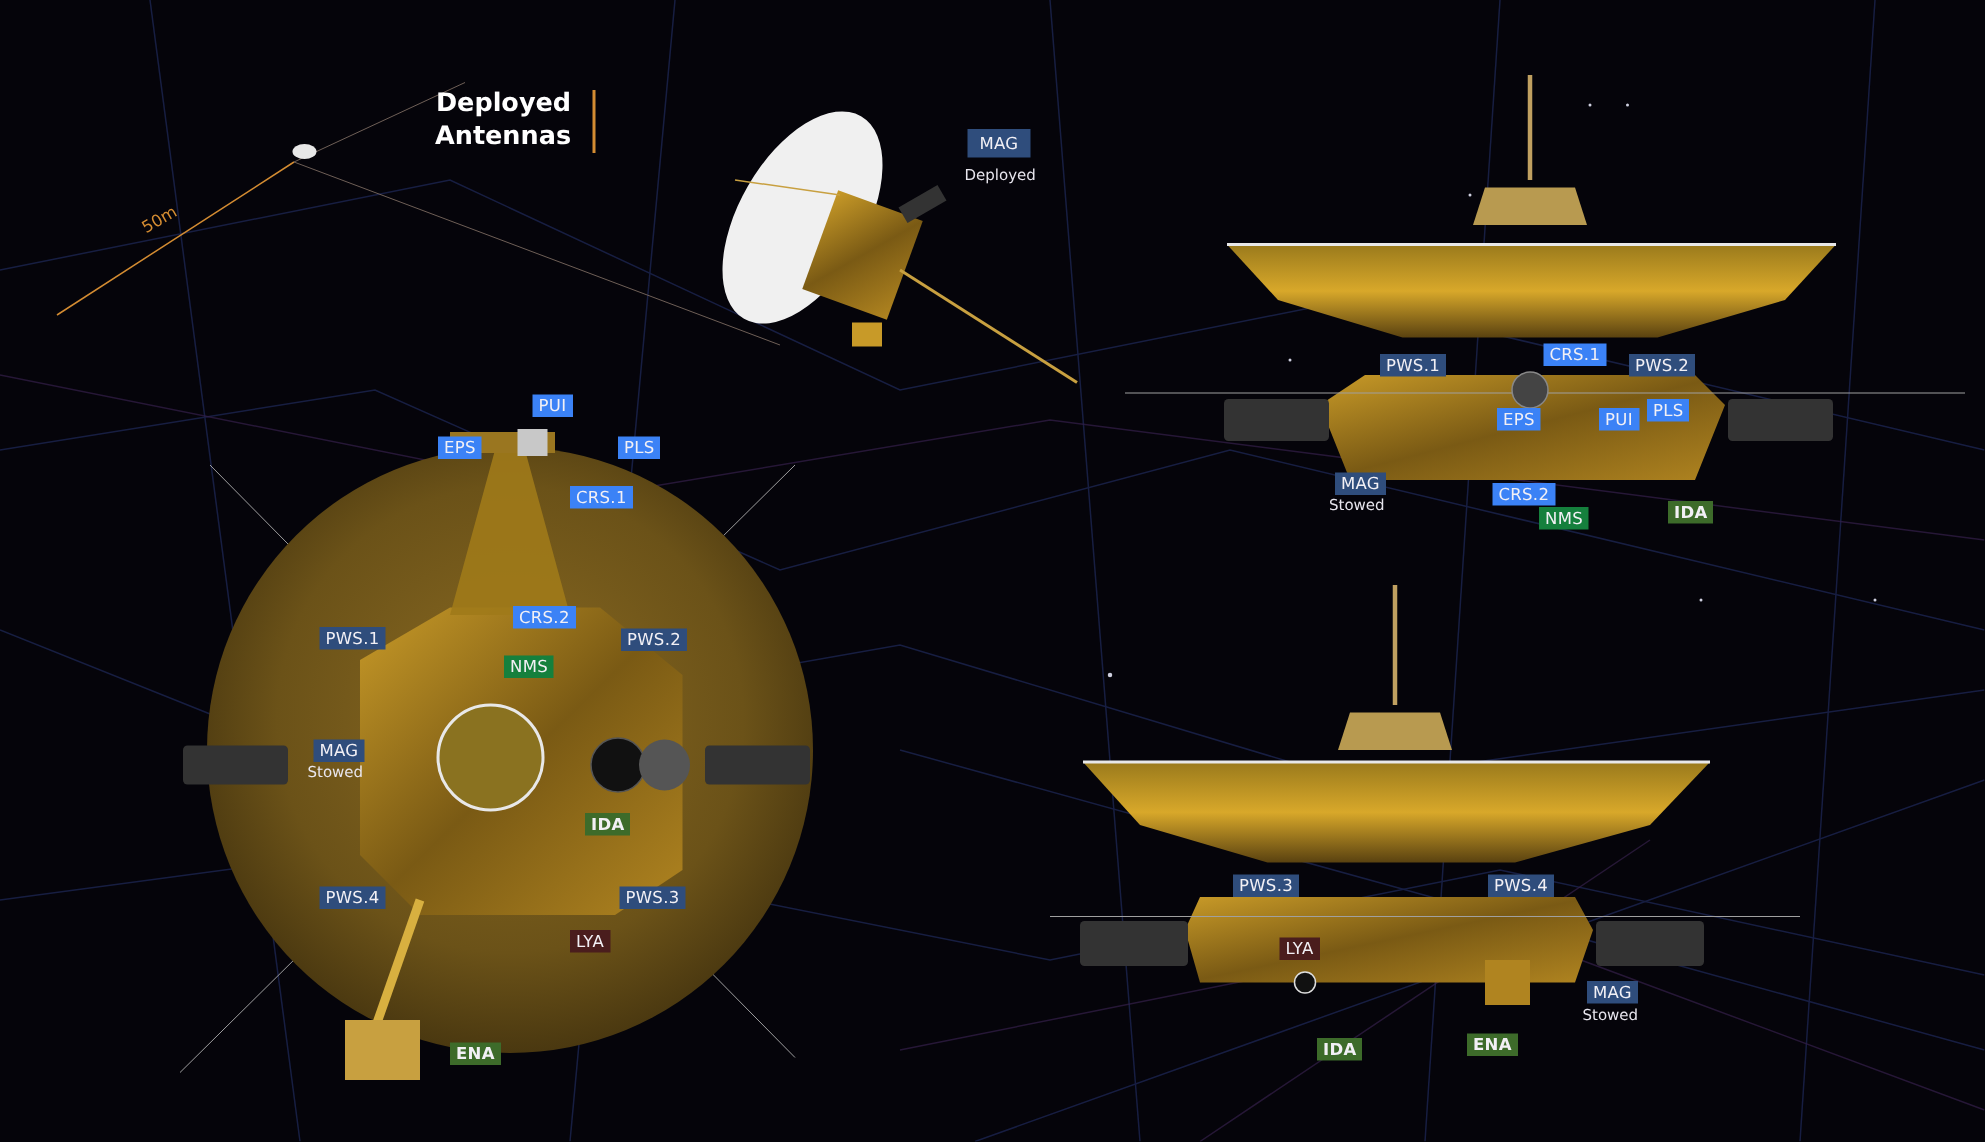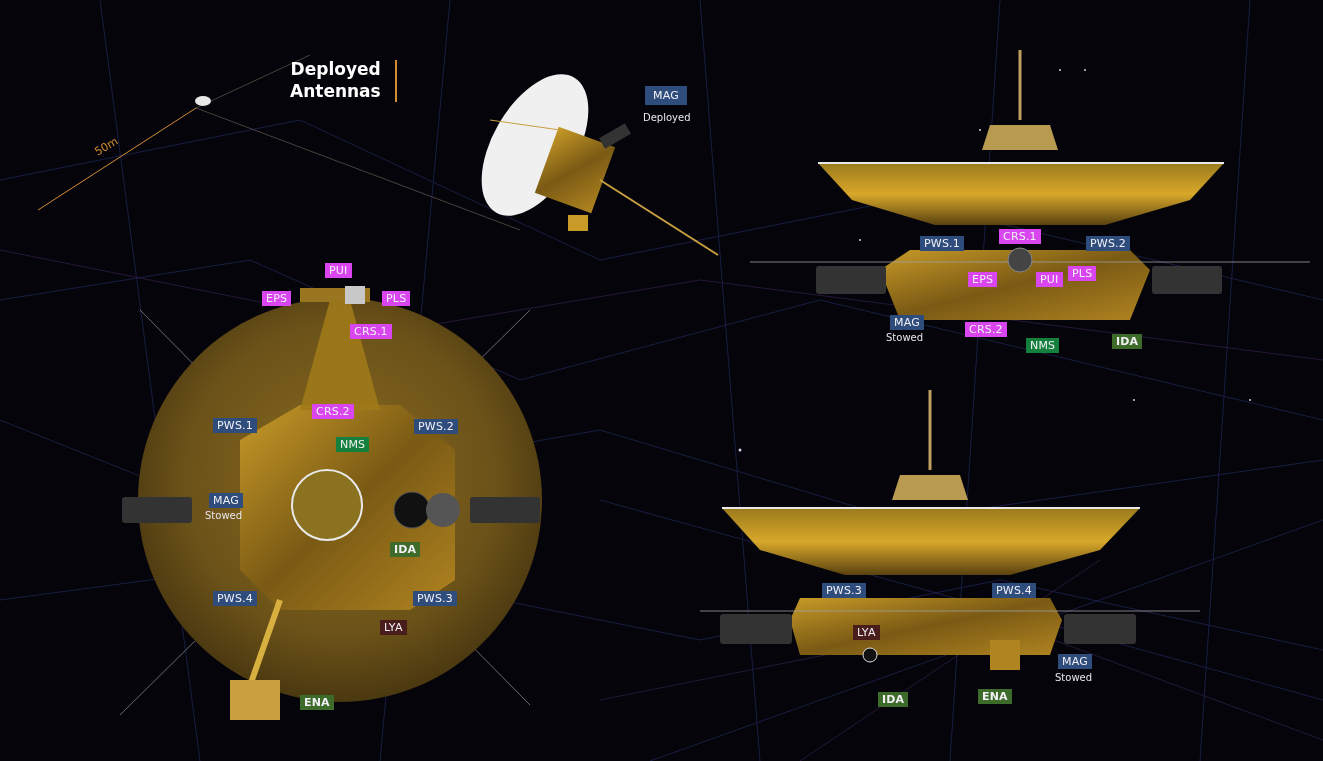--- a/index.html
+++ b/index.html
@@ -8,21 +8,21 @@
     background:#05040a;
     font-family:"DejaVu Sans", sans-serif;
   }
   .stage { position:absolute; inset:0; overflow:hidden; }
   svg.bg { position:absolute; inset:0; }
   .lbl {
     position:absolute; color:#f2f0f5; font-size:11px; line-height:15px;
     padding:0 4px; white-space:nowrap; letter-spacing:0.2px;
   }
   .lbl.blue { background:#2f4d7c; }
-  .lbl.purple { background:#d946ef; }
+  .lbl.purple { background:#3b82f6;margin-left:30px; }
   .lbl.orange { background:#15803d; }
   .lbl.green { background:#3d6b2a;font-weight:bold; }
   .lbl.maroon { background:#4a1d1d; }
   .sub {
     position:absolute; color:#e8e6ee; font-size:10px; line-height:12px; white-space:nowrap;
   }
   .title {
     position:absolute; left:290px; top:58px; color:#ffffff;
     font-size:17px; font-weight:bold; line-height:22px; text-align:right;
   }

